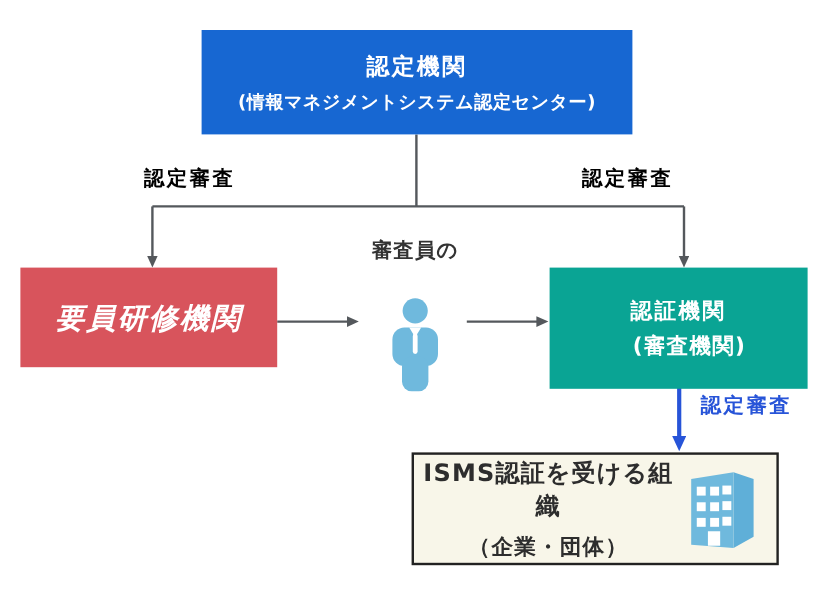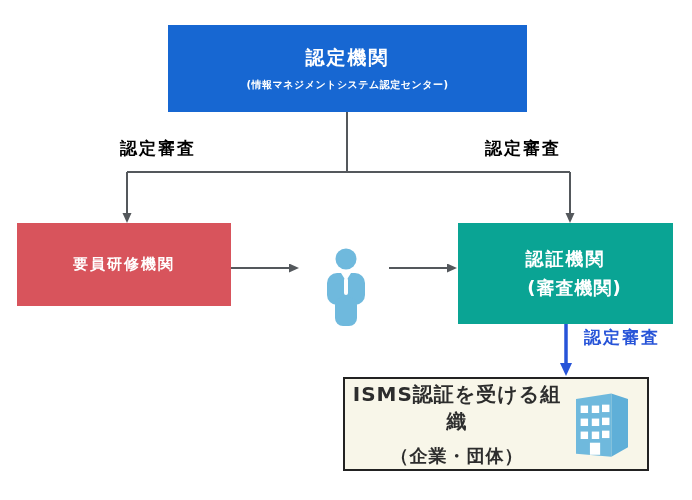--- a/index.html
+++ b/index.html
@@ -13,24 +13,24 @@
   
   .connectors { position:absolute; left:0; top:0; width:692px; height:500px; }
 
   
   .node { position:absolute; display:flex; flex-direction:column; align-items:center; justify-content:center; text-align:center; }
   .node .t1 { color:#fff; font-weight:700; }
   .node .t2 { color:#fff; font-weight:700; }
 
   .box-accreditation { left:168px; top:25px; width:359px; height:87px; background:#1767d2; }
   .box-accreditation .t1 { font-size:19px; margin-bottom:7px; letter-spacing:2px; }
-  .box-accreditation .t2 { font-size:10px; letter-spacing:0.5px; }
+  .box-accreditation .t2 { font-size:15px; letter-spacing:0.5px; }
 
   .box-training { left:17px; top:223px; width:214px; height:83px; background:#d8545c; }
-  .box-training .t1 { font-size:15px; letter-spacing:2px; }
+  .box-training .t1 { font-size:24px; letter-spacing:2px;font-style:italic; }
 
   .box-certification { left:458px; top:223px; width:215px; height:101px; background:#0aa494; }
   .box-certification .t1 { font-size:18px; margin-bottom:5px; letter-spacing:2px; }
   .box-certification .t2 { font-size:18px; letter-spacing:1px;margin-left:18px; }
 
   .box-organization {
     left:343px; top:377px; width:306px; height:94px;
     background:#f8f6e9; border:2px solid #222222; box-sizing:border-box;
     display:flex; align-items:center;
   }
@@ -87,20 +87,21 @@
   </div>
 
   <div class="lbl lbl-red lbl-audit-left">認定審査</div>
   <div class="lbl lbl-red lbl-audit-right">認定審査</div>
 
   <div class="node box-training">
     <div class="t1">要員研修機関</div>
   </div>
 
   <div class="lbl-auditor">
+    <div>審査員の</div>
   </div>
 
   <div class="person-wrap">
     <svg viewBox="0 0 44 80" width="44" height="80" xmlns="http://www.w3.org/2000/svg">
       <circle cx="22" cy="12" r="10.5" fill="#6fb9dd"></circle>
       <rect x="3" y="26" width="38" height="32" rx="10" fill="#6fb9dd"></rect>
       <rect x="11" y="50" width="22" height="29" rx="8" fill="#6fb9dd"></rect>
       <polygon points="17,26 27,26 22,34" fill="#ffffff"></polygon>
       <rect x="20" y="31" width="4" height="17" rx="2" fill="#ffffff"></rect>
     </svg>

